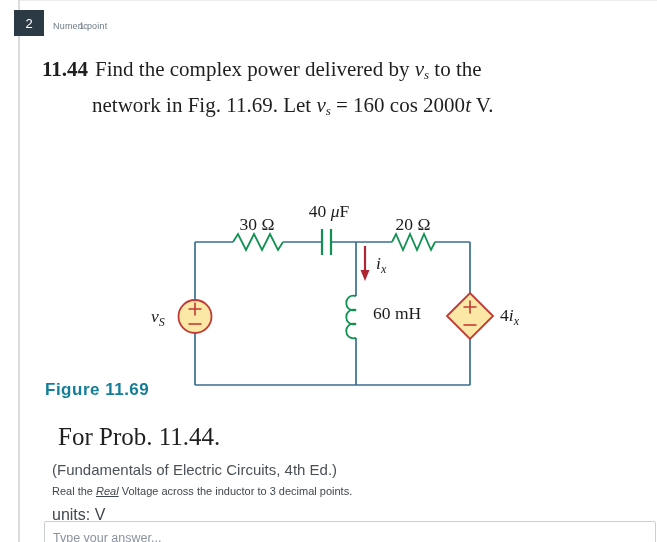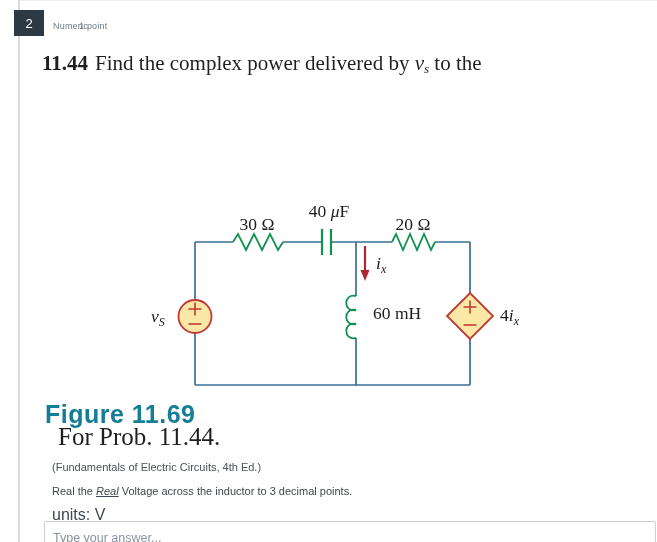--- a/index.html
+++ b/index.html
@@ -9,35 +9,35 @@
   }
   .top-rule{position:absolute;left:18px;right:0;top:0;height:1px;background:#ececec;}
   .left-rule{position:absolute;left:18px;top:0;bottom:0;width:2px;background:#d9dcdf;}
   .q-badge{
     position:absolute;left:14px;top:10px;width:30px;height:26px;background:#2c3a46;
     color:#ffffff;font-size:13px;display:flex;align-items:center;justify-content:center;z-index:2;
   }
   .meta{position:absolute;top:21px;font-size:9px;color:#6d7a85;letter-spacing:.2px;}
   .meta.type{left:53px;text-align:center;} .meta.points{left:79px;}
   .problem{
-    position:absolute;left:42px;top:48px;width:560px;
+    position:absolute;left:42px;top:54px;width:560px;
     font-family:"Liberation Serif",serif;font-size:21px;line-height:30px;color:#1f1f1f;
   }
   .problem .num{font-weight:bold;margin-right:7px;}
   .problem .line2{margin-left:50px;}
   .it{font-style:italic;}
   .sub{font-size:0.62em;vertical-align:-0.25em;}
   .circuit{position:absolute;left:140px;top:188px;width:400px;height:212px;}
   .fig-title{
-    position:absolute;left:45px;top:400px;color:#147e96;font-weight:bold;font-size:25px;letter-spacing:.5px;
+    position:absolute;left:45px;top:380px;color:#147e96;font-weight:bold;font-size:17px;letter-spacing:.5px;
   }
   .fig-caption{
     position:absolute;left:58px;top:423px;font-family:"Liberation Serif",serif;font-size:25px;color:#1f1f1f;
   }
-  .src-note{position:absolute;left:52px;top:461px;font-size:11px;color:#4a5158;}
+  .src-note{position:absolute;left:52px;top:461px;font-size:15px;color:#4a5158;}
   .prompt{position:absolute;left:52px;top:485px;font-size:11px;color:#40474e;}
   .prompt .emph{font-style:italic;text-decoration:underline;}
   .units{position:absolute;left:52px;top:506px;font-size:16px;color:#40474e;}
   .answer-input{
     position:absolute;left:44px;top:521px;width:612px;height:34px;box-sizing:border-box;
     border:1px solid #c9cfd4;border-radius:2px;background:#fff;
     font-family:"Liberation Sans",sans-serif;font-size:12.5px;color:#333;padding:0 8px;outline:none;
   }
   .answer-input::placeholder{color:#8a93a0;opacity:1;}
   svg text{font-family:"Liberation Serif",serif;fill:#1c1c1c;}
@@ -49,20 +49,21 @@
 <div class="left-rule"></div>
 
 <div class="q-badge">
   <span>2</span>
 </div>
 <span class="meta type">Numeric</span>
 <span class="meta points">1 point</span>
 
 <div class="problem">
   <div><span class="num">11.44</span><span>Find the complex power delivered by </span><span class="it">v</span><span class="it sub">s</span><span> to the</span></div>
+  <div class="line2"><span>network in Fig. 11.69. Let </span><span class="it">v</span><span class="it sub">s</span><span> = 160 cos 2000</span><span class="it">t</span><span> V.</span></div>
 </div>
 
 <svg class="circuit" viewBox="140 188 400 212" xmlns="http://www.w3.org/2000/svg">
 
   <g stroke="#386e90" stroke-width="1.7" fill="none">
     <path d="M195,242 H233"></path>
     <path d="M283,242 H322"></path>
     <path d="M331,242 H392"></path>
     <path d="M435,242 H470"></path>
     <path d="M195,242 V300"></path>

